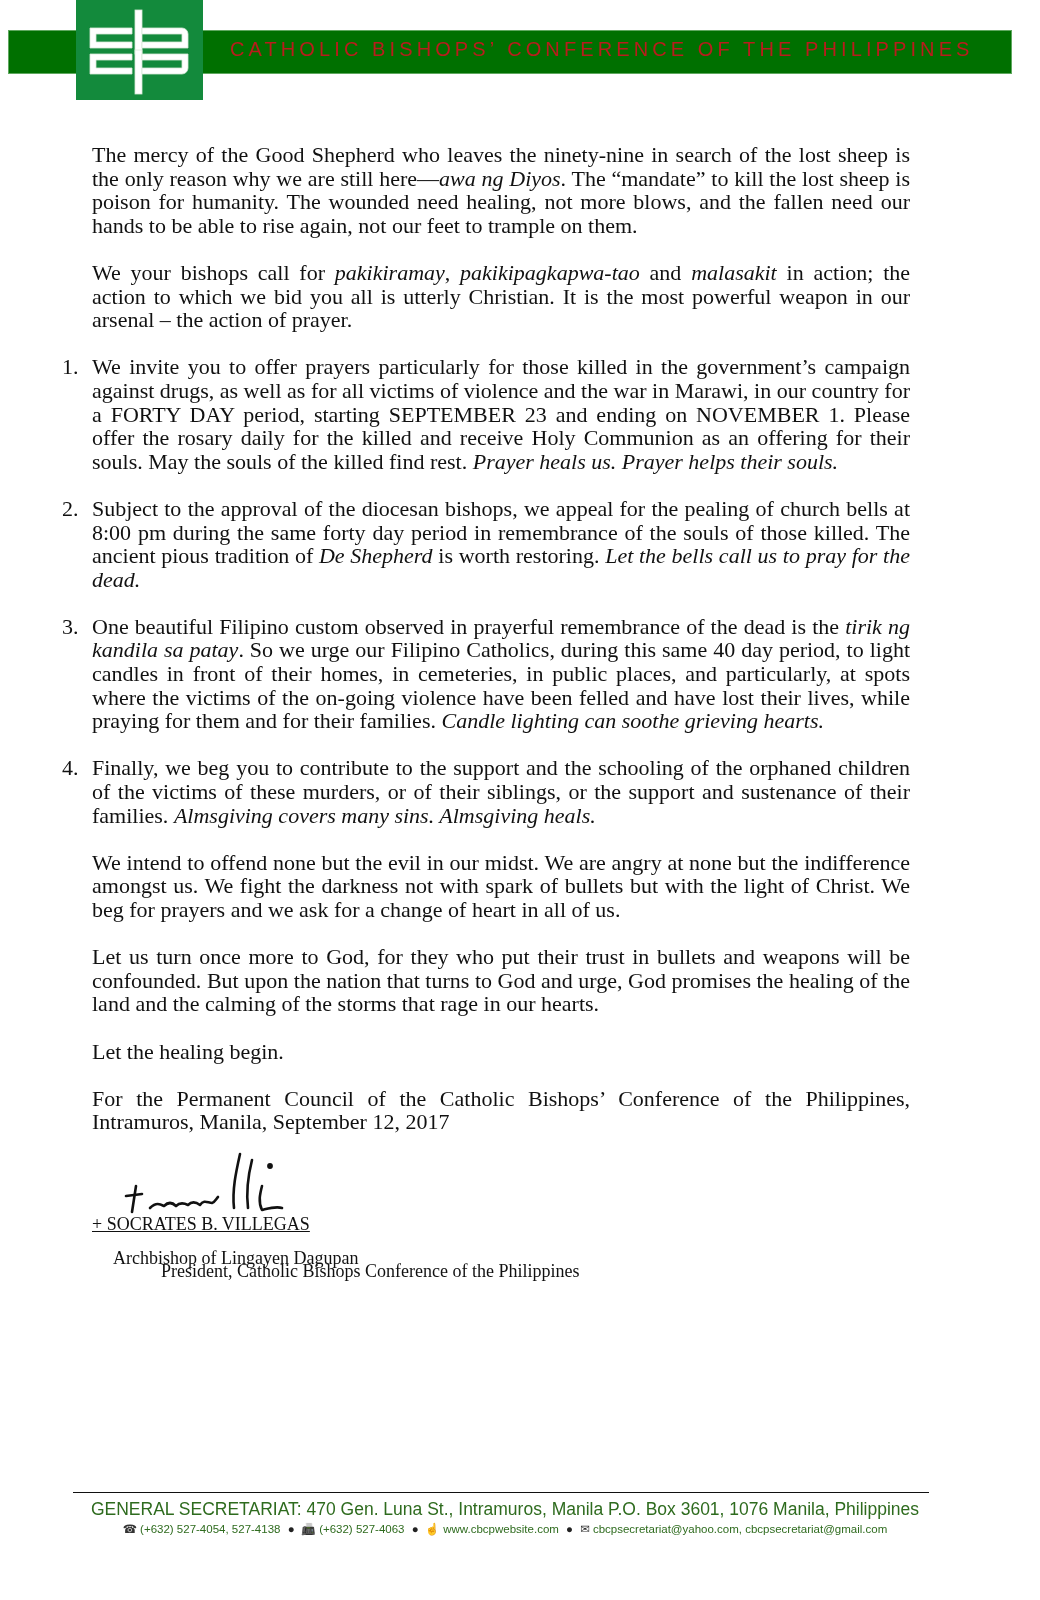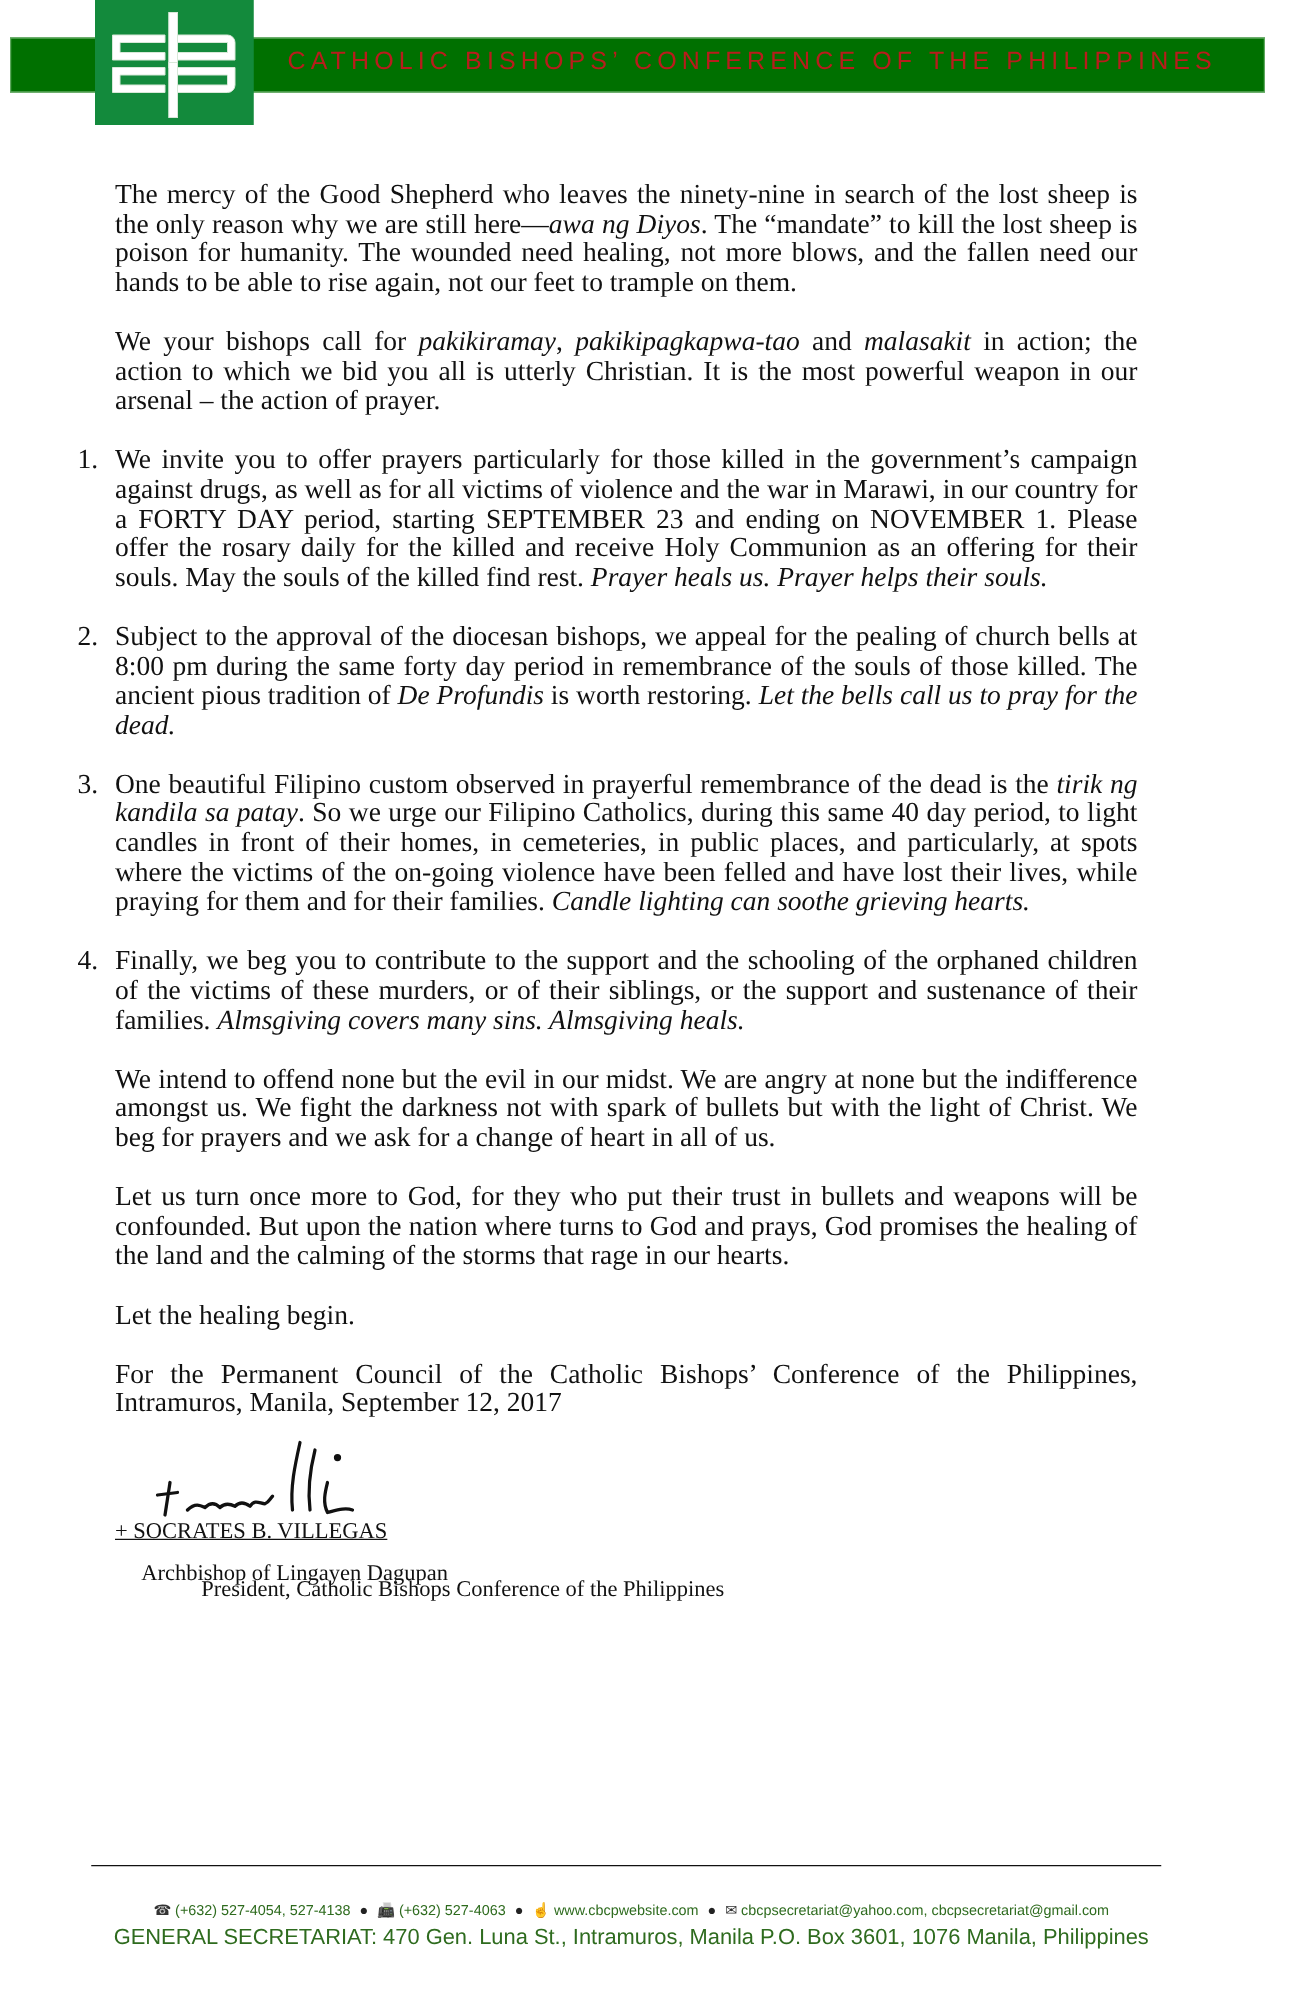--- a/index.html
+++ b/index.html
@@ -13,21 +13,21 @@
   .para:after { content: ""; }
   .list-item { position: relative; text-align: justify; margin: 0 0 23.6px 0; }
   .list-num { position: absolute; left: -30px; top: 0; }
   i { font-style: italic; }
   .signature-block { position: absolute; left: 92px; top: 1150px; width: 600px; font-size: 18px; line-height: 23.6px; }
   .sig-svg { position: absolute; left: 30px; top: 0; }
   .signer-name { position: absolute; left: 0; top: 63px; white-space: nowrap; text-decoration: underline; }
   .signer-title { position: absolute; left: 21px; top: 97px; white-space: nowrap; }
   .signer-title2 { position: absolute; left: 21px; top: 110px; white-space: nowrap; margin-left: 48px; }
   .footer-line { position: absolute; left: 73px; top: 1492px; width: 856px; height: 1px; background: #111; }
-  .footer-address { position: absolute; left: 70px; top: 1497px; width: 870px; text-align: center; color: #2e6b1e; font-family: "Liberation Sans", sans-serif; font-size: 17.5px; line-height: 24px; white-space: nowrap; margin-top: 40px; }
+  .footer-address { position: absolute; left: 70px; top: 1497px; width: 870px; text-align: center; color: #2e6b1e; font-family: "Liberation Sans", sans-serif; font-size: 17.5px; line-height: 24px; white-space: nowrap; }
   .footer-contacts { position: absolute; left: 120px; top: 1521px; width: 770px; text-align: center; color: #2e6b1e; font-family: Liberation Sans, sans-serif; font-size: 11.5px; line-height: 16px; white-space: nowrap; }
   .footer-contacts .dot { color: #222; margin: 0 4px; }
   .footer-contacts .ico { color: #333; margin-right: 3px; }
 </style>
 </head>
 <body>
 
 <div class="header-bar"></div>
 <div class="header-title">CATHOLIC BISHOPS’ CONFERENCE OF THE PHILIPPINES</div>
 <div class="logo">
@@ -54,35 +54,35 @@
 
   <p class="para"><span>We your bishops call for </span><i>pakikiramay</i><span>, </span><i>pakikipagkapwa-tao</i><span> and </span><i>malasakit</i><span> in action; the action to which we bid you all is utterly Christian.  It is the most powerful weapon in our arsenal – the action of prayer.</span></p>
 
   <div class="list-item">
     <span class="list-num">1.</span>
     <span> We invite you to offer prayers particularly for those killed in the government’s campaign against drugs, as well as for all victims of violence and the war in Marawi, in our country for a FORTY DAY period, starting SEPTEMBER 23 and ending on NOVEMBER 1.  Please offer the rosary daily for the killed and receive Holy Communion as an offering for their souls. May the souls of the killed find rest. </span><i>Prayer heals us. Prayer helps their souls.</i>
   </div>
 
   <div class="list-item">
     <span class="list-num">2.</span>
-    <span>Subject to the approval of the diocesan bishops, we appeal for the pealing of church bells at 8:00 pm during the same forty day period in remembrance of the souls of those killed. The ancient pious tradition of </span><i>De Profundis</i><span> is worth restoring. </span><i>Let the bells call us to pray for the dead.</i>
+    <span>Subject to the approval of the diocesan bishops, we appeal for the pealing of church bells at 8:00 pm during the same forty day period in remembrance of the souls of those killed. The ancient pious tradition of </span><i>De Shepherd</i><span> is worth restoring. </span><i>Let the bells call us to pray for the dead.</i>
   </div>
 
   <div class="list-item">
     <span class="list-num">3.</span>
     <span>One beautiful Filipino custom observed in prayerful remembrance of the dead is the </span><i>tirik ng kandila sa patay</i><span>.  So we urge our Filipino Catholics, during this same 40 day period, to light candles in front of their homes, in cemeteries, in public places, and particularly, at spots where the victims of the on-going violence have been felled and have lost their lives, while praying for them and for their families. </span><i>Candle lighting can soothe grieving hearts.</i>
   </div>
 
   <div class="list-item">
     <span class="list-num">4.</span>
     <span>Finally, we beg you to contribute to the support and the schooling of the orphaned children of the victims of these murders, or of their siblings, or the support and sustenance of their families. </span><i>Almsgiving covers many sins. Almsgiving heals.</i>
   </div>
 
   <p class="para">We intend to offend none but the evil in our midst.  We are angry at none but the indifference amongst us. We fight the darkness not with spark of bullets but with the light of Christ. We beg for prayers and we ask for a change of heart in all of us.</p>
-  <p class="para">Let us turn once more to God, for they who put their trust in bullets and weapons will be confounded.  But upon the nation where turns to God and prays, God promises the healing of the land and the calming of the storms that rage in our hearts.</p>
+  <p class="para">Let us turn once more to God, for they who put their trust in bullets and weapons will be confounded.  But upon the nation that turns to God and urge, God promises the healing of the land and the calming of the storms that rage in our hearts.</p>
   <p class="para">Let the healing begin.</p>
   <p class="para">For the Permanent Council of the Catholic Bishops’ Conference of the Philippines, Intramuros, Manila, September 12, 2017</p>
 </div>
 
 <div class="signature-block">
   <svg class="sig-svg" width="190" height="72" viewBox="0 0 190 72">
     <g fill="none" stroke="#111" stroke-width="2.6" stroke-linecap="round" stroke-linejoin="round">
       <path d="M14 36 L10 62"></path>
       <path d="M4 46 L20 44"></path>
       <path d="M28 58 c6 -6 10 -4 14 -2 c4 -4 8 -4 12 0 c4 -4 8 -3 12 -1 c4 -4 8 -3 12 0 c4 -6 8 -2 12 -2 c3 -1 4 -4 6 -6"></path>

